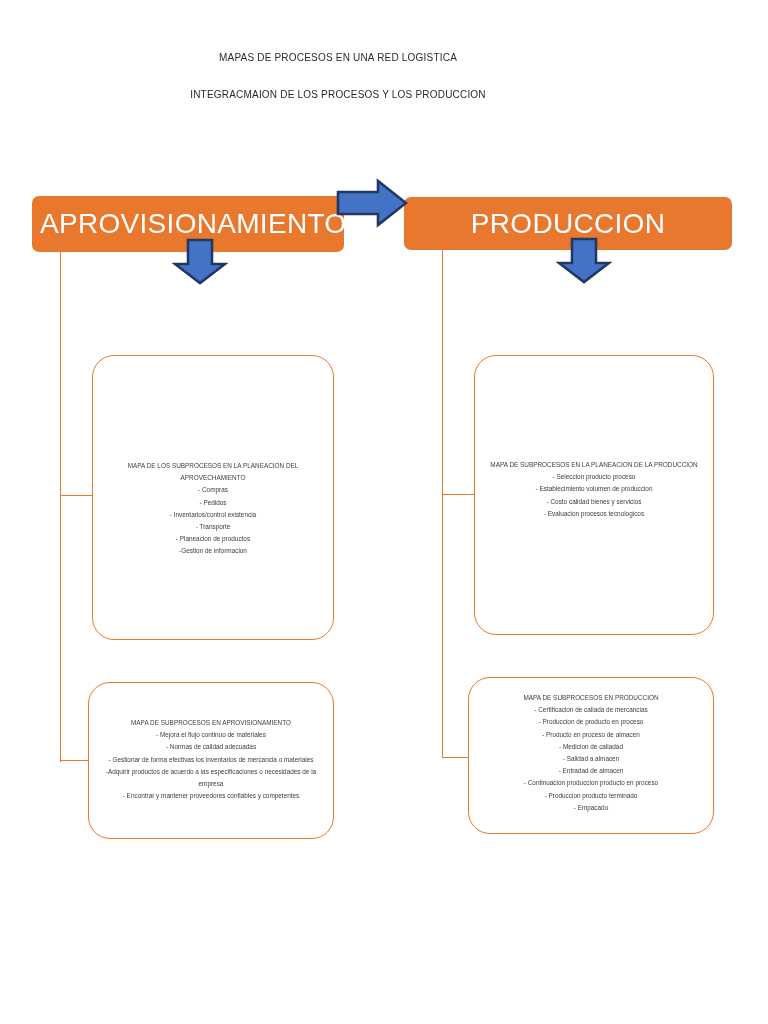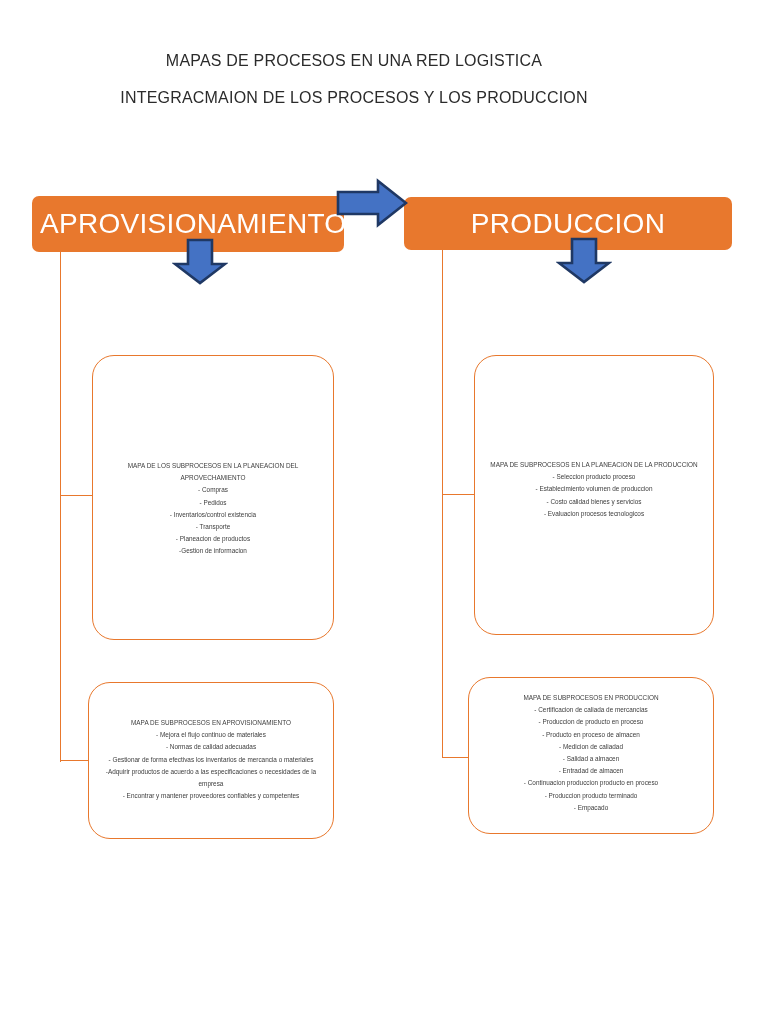--- a/index.html
+++ b/index.html
@@ -15,25 +15,25 @@
     position: relative;
     width: 768px;
     height: 1024px;
     background: #ffffff;
     overflow: hidden;
   }
 
   
   .title-line {
     position: absolute;
-    left: 16px;
+    left: 0;
     width: 676px;
     text-align: center;
     color: #2b2b2b;
-    font-size: 16px;
+    font-size: 10px;
     letter-spacing: 0.2px;
     font-weight: 400;
     white-space: nowrap;
   }
   #title1 { top: 52px; }
   #title2 { top: 89px; }
 
   
   .banner {
     position: absolute;

